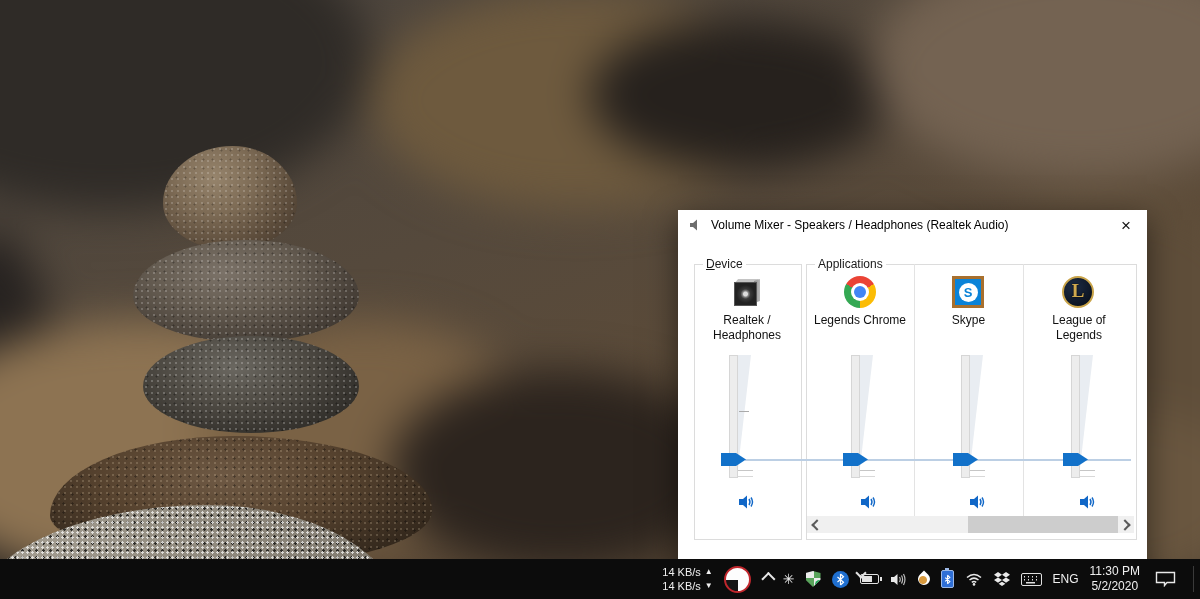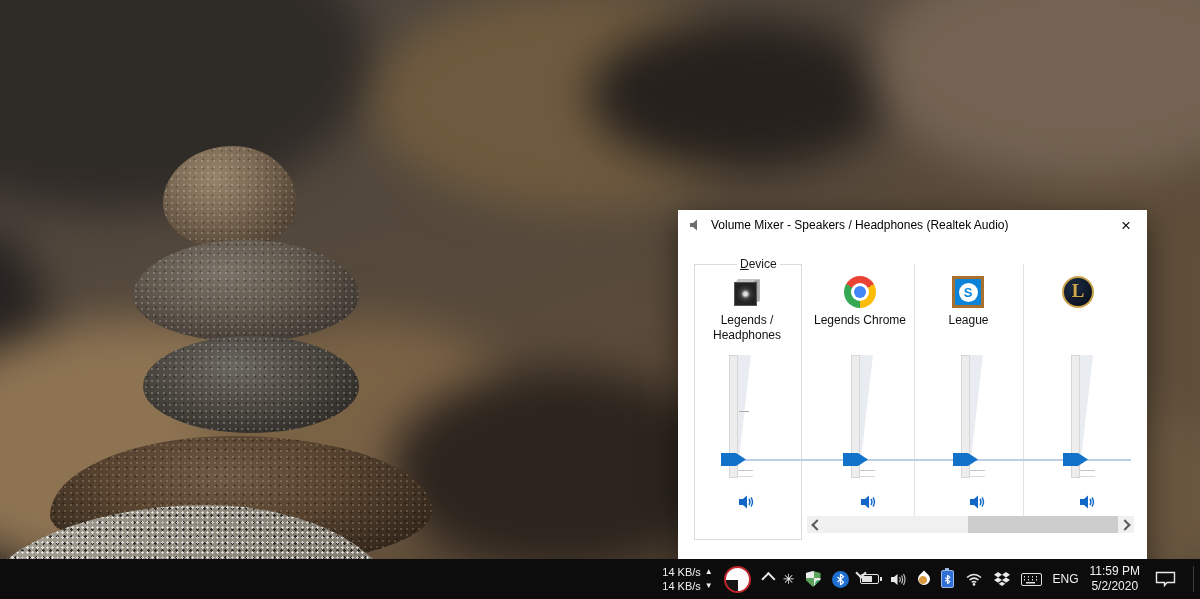--- a/index.html
+++ b/index.html
@@ -56,21 +56,21 @@
     box-shadow:0 10px 30px rgba(0,0,0,.5);z-index:10;font-size:12px;color:#000;}
   .titlebar{position:absolute;left:0;top:0;width:100%;height:30px;display:flex;align-items:center;}
   .title-icon{margin-left:10px;width:16px;height:16px;flex:none;}
   .title-text{margin-left:7px;white-space:nowrap;}
   .close-btn{position:absolute;right:8px;top:3px;width:26px;height:24px;display:flex;
     align-items:center;justify-content:center;font-size:17px;color:#111;cursor:default;line-height:1;}
 
   .groupbox{position:absolute;border:1px solid #dcdcdc;background:#fff;}
   .gb-device{left:16px;top:54px;width:106px;height:274px;}
   .gb-apps{left:128px;top:54px;width:329px;height:274px;}
-  .gb-label{position:absolute;top:-8px;left:8px;background:#fff;padding:0 3px;color:#1a1a1a;margin-left:34px;}
+  .gb-label{position:absolute;top:-8px;left:8px;background:#fff;padding:0 3px;color:#1a1a1a;}
   .accel{text-decoration:underline;}
 
   .divider{position:absolute;top:54px;height:253px;width:1px;background:#e3e3e3;z-index:11;}
   .dv1{left:236px;} .dv2{left:345px;}
 
   .app-icon{position:absolute;top:66px;width:32px;height:32px;z-index:12;}
   .chan-name{position:absolute;top:103px;z-index:12;text-align:center;white-space:pre-line;line-height:15px;color:#111;}
 
   
   .spk-box{position:relative;width:26px;height:26px;margin:3px;}
@@ -187,44 +187,49 @@
       <svg class="title-icon" viewBox="0 0 16 16">
         <polygon points="2,6 5,6 9,2.5 9,13.5 5,10 2,10" fill="#6d6d6d"></polygon>
       </svg>
       <span class="title-text">Volume Mixer - Speakers / Headphones (Realtek Audio)</span>
       <span class="close-btn">×</span>
     </div>
 
     <div class="groupbox gb-device">
       <span class="gb-label"><span class="accel">D</span><span>evice</span></span>
     </div>
+    <div class="groupbox gb-apps">
+      <span class="gb-label">Applications</span>
+    </div>
     <div class="divider dv1"></div>
     <div class="divider dv2"></div>
 
     <div class="app-icon" style="left:53px;">
       <div class="spk-box">
           <div class="spk-top"></div>
           <div class="spk-side"></div>
           <div class="spk-face"></div>
         </div>
     </div>
     <div class="app-icon chrome" style="left:166px;"></div>
     <div class="app-icon skype" style="left:274px;">
       <div class="ball">
           <span>S</span>
         </div>
     </div>
     <div class="app-icon lol" style="left:384px;">
       <span>L</span>
     </div>
 
-    <div class="chan-name" style="left:18px;width:102px;">Legends /
+    <div class="chan-name" style="left:18px;width:102px;">Realtek /
 Headphones</div>
     <div class="chan-name" style="left:130px;width:104px;">Legends Chrome</div>
-    <div class="chan-name" style="left:238px;width:105px;">League</div>
+    <div class="chan-name" style="left:238px;width:105px;">Skype</div>
+    <div class="chan-name" style="left:347px;width:108px;">League of
+Legends</div>
 
     <div class="level-line"></div>
 
     <div class="track" style="left:51px;"></div>
     <div class="wedge" style="left:60px;"></div>
     <div class="tick-mid" style="left:61px;"></div>
     <div class="tick-b1" style="left:60px;"></div>
     <div class="tick-b2" style="left:60px;"></div>
     <div class="handle" style="left:43px;"></div>
 
@@ -343,21 +348,21 @@
         </svg>
       </div>
 
       <div class="tray-item">
           <div class="kbd"></div>
         </div>
 
       <div class="lang">ENG</div>
 
       <div class="clock">
-        <div>11:59 PM</div>
+        <div>11:30 PM</div>
         <div>5/2/2020</div>
       </div>
 
       <div class="tray-item bubble">
         <svg width="21" height="16" viewBox="0 0 21 16">
           <path d="M1.5 1.5 H19.5 V11.5 H12 L9.5 14.5 L9.5 11.5 H1.5 Z" fill="none" stroke="#e8e8e8" stroke-width="1.4"></path>
         </svg>
       </div>
 
       <div class="edge-sep"></div>

